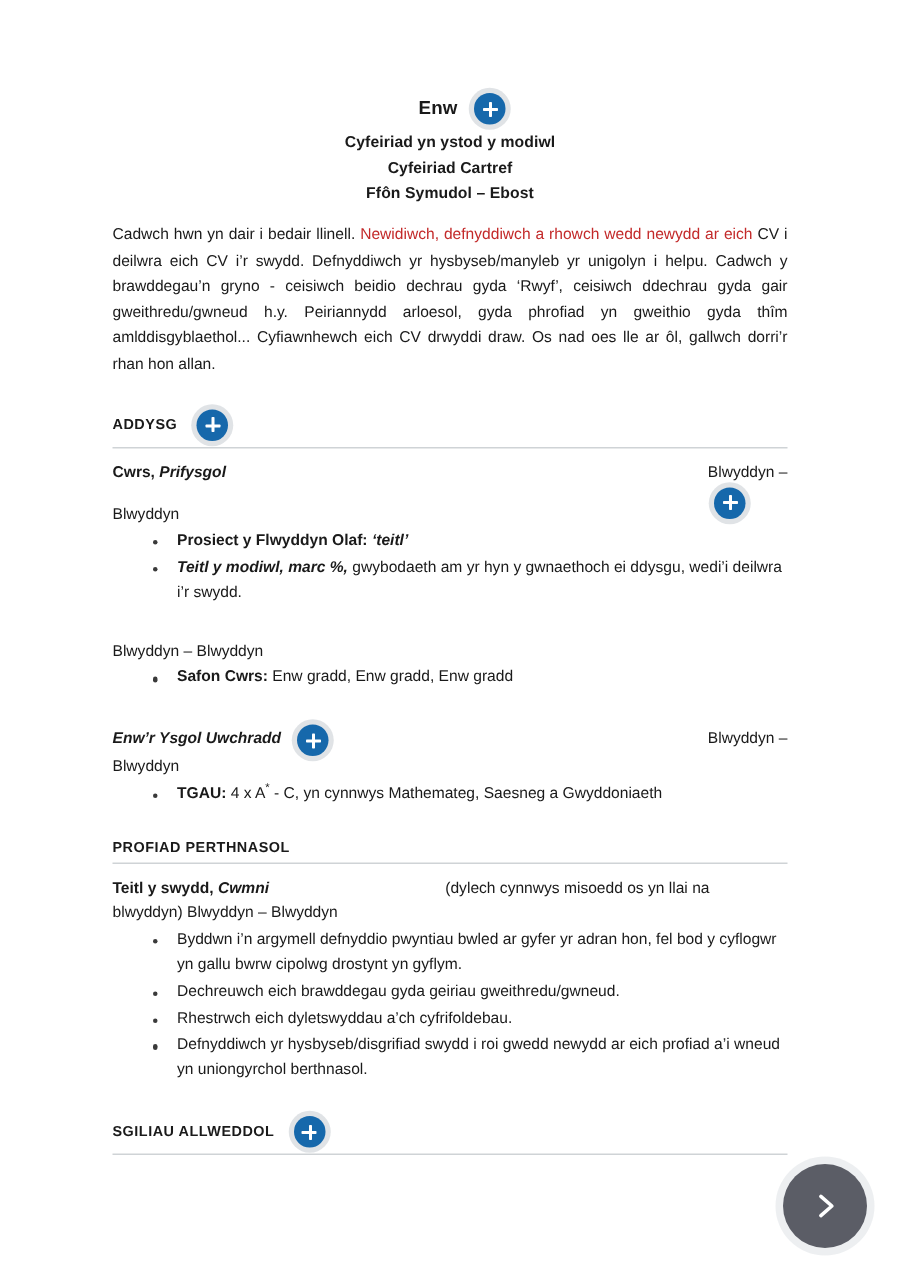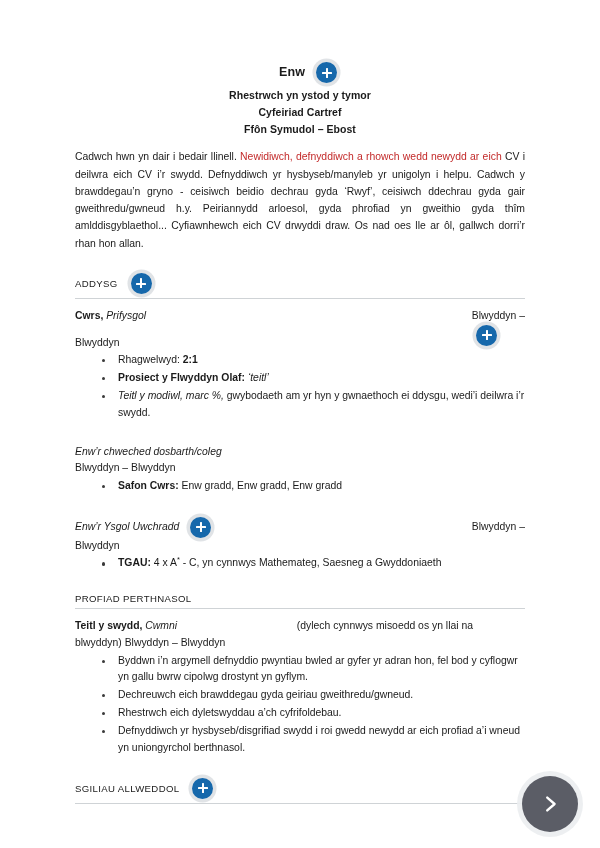--- a/index.html
+++ b/index.html
@@ -81,21 +81,21 @@
 
   
   .section-head {
     display: flex;
     align-items: center;
     gap: 13px;
     margin-top: 21px;
   }
   .section-title {
     font-size: 9.6px;
-    font-weight: normal;
+    font-weight: bold;
     letter-spacing: .35px;
   }
   .rule {
     border: 0;
     border-top: 1px solid #cfd3d6;
     margin: 4px 0 9px 0;
   }
 
   
   .entry { margin-bottom: 2px; }
@@ -105,21 +105,21 @@
     justify-content: space-between;
     gap: 10px;
     font-size: 10.4px;
     line-height: 1.6;
   }
   .entry-left { display: flex; align-items: center; gap: 11px; }
   .entry-right { white-space: nowrap; padding-left: 47px; }
   .entry-sub { font-size: 10.4px; line-height: 1.6; }
 
   .b  { font-weight: bold; }
-  .i  { font-style: italic; }
+  .i  { font-style: italic; font-weight: bold; }
 
   ul.bullets {
     margin: 1px 0 0 0;
     padding-left: 27px;
     list-style: none;
   }
   ul.bullets li {
     font-size: 10.4px;
     line-height: 1.62;
     position: relative;
@@ -160,21 +160,21 @@
 </head>
 <body>
 
 <div id="page">
 
   <div class="cv-header">
     <div class="cv-name-row">
       <div class="cv-name">Enw</div>
       <span class="plus-chip"></span>
     </div>
-    <div class="cv-subline">Rhestrwch yn ystod y tymor</div>
+    <div class="cv-subline">Cyfeiriad yn ystod y modiwl</div>
     <div class="cv-subline">Cyfeiriad Cartref</div>
     <div class="cv-subline">Ffôn Symudol – Ebost</div>
   </div>
 
   <p class="intro"><span>Cadwch hwn yn dair i bedair llinell. </span><span class="hl">Newidiwch, defnyddiwch a rhowch wedd newydd ar eich</span><span> CV i deilwra eich CV i’r swydd. Defnyddiwch yr hysbyseb/manyleb yr unigolyn i helpu. Cadwch y brawddegau’n gryno - ceisiwch beidio dechrau gyda ‘Rwyf’, ceisiwch ddechrau gyda gair gweithredu/gwneud h.y. Peiriannydd arloesol, gyda phrofiad yn gweithio gyda thîm amlddisgyblaethol... Cyfiawnhewch eich CV drwyddi draw. Os nad oes lle ar ôl, gallwch dorri’r rhan hon allan.</span></p>
 
   <div class="section-head">
     <div class="section-title">ADDYSG</div>
     <span class="plus-chip"></span>
   </div>
@@ -185,30 +185,28 @@
       <span class="entry-left">
         <span><span class="b">Cwrs,</span><span class="i"> Prifysgol</span></span>
       </span>
       <span class="entry-right">Blwyddyn  –</span>
     </div>
     <div class="entry-line">
       <span class="entry-sub">Blwyddyn</span>
       <span class="plus-chip" style="margin-right:28px;"></span>
     </div>
     <ul class="bullets">
-      <li><span>Rhagwelwyd: </span><span class="b">2:1</span></li>
       <li><span class="b">Prosiect y Flwyddyn Olaf:</span><span class="i"> ‘teitl’</span></li>
       <li><span class="i">Teitl y modiwl, marc %,</span><span> gwybodaeth am yr hyn y gwnaethoch ei ddysgu, wedi’i deilwra i’r swydd.</span></li>
     </ul>
   </div>
 
   <div class="gap-md"></div>
 
   <div class="entry">
-    <div class="entry-sub i">Enw’r chweched dosbarth/coleg</div>
     <div class="entry-sub">Blwyddyn – Blwyddyn</div>
     <ul class="bullets">
       <li><span class="b">Safon Cwrs:</span><span> Enw gradd, Enw gradd, Enw gradd</span></li>
     </ul>
   </div>
 
   <div class="gap-md"></div>
 
   <div class="entry">
     <div class="entry-line">

